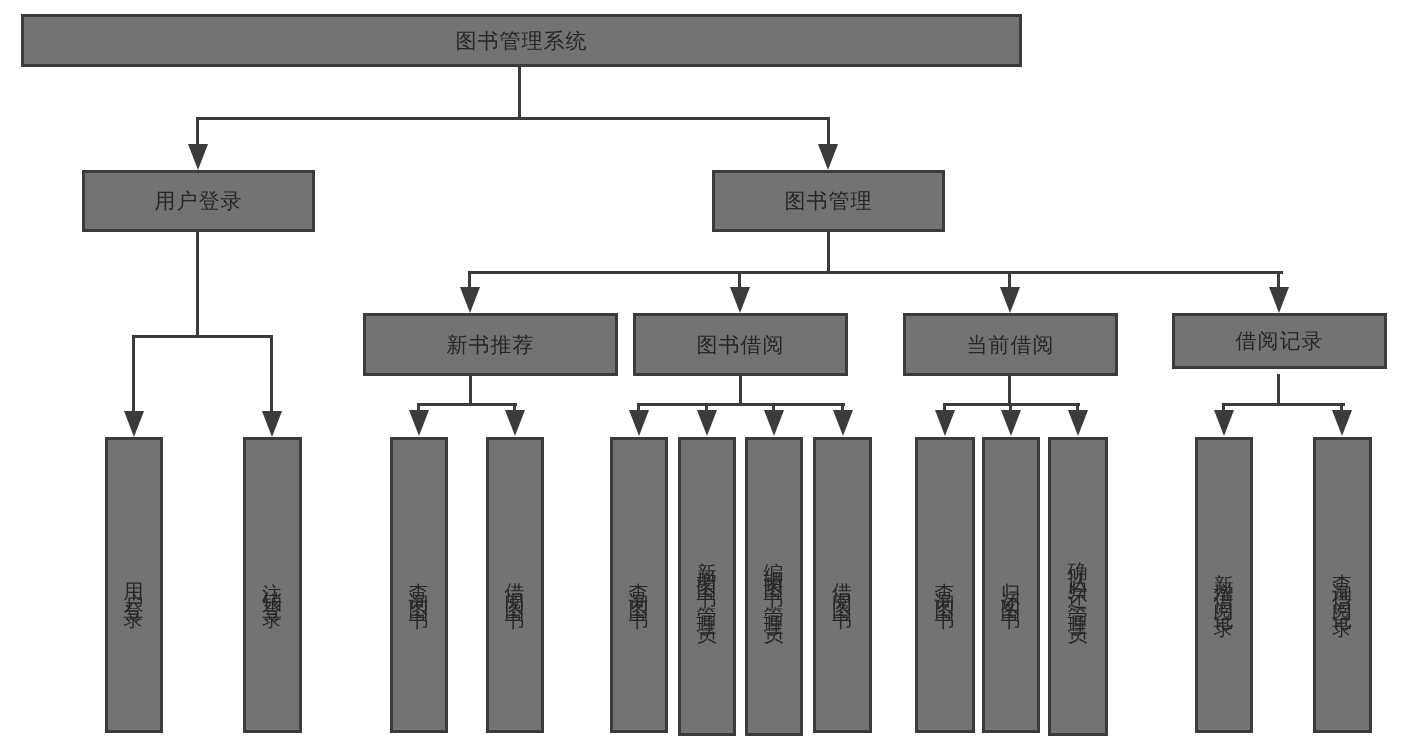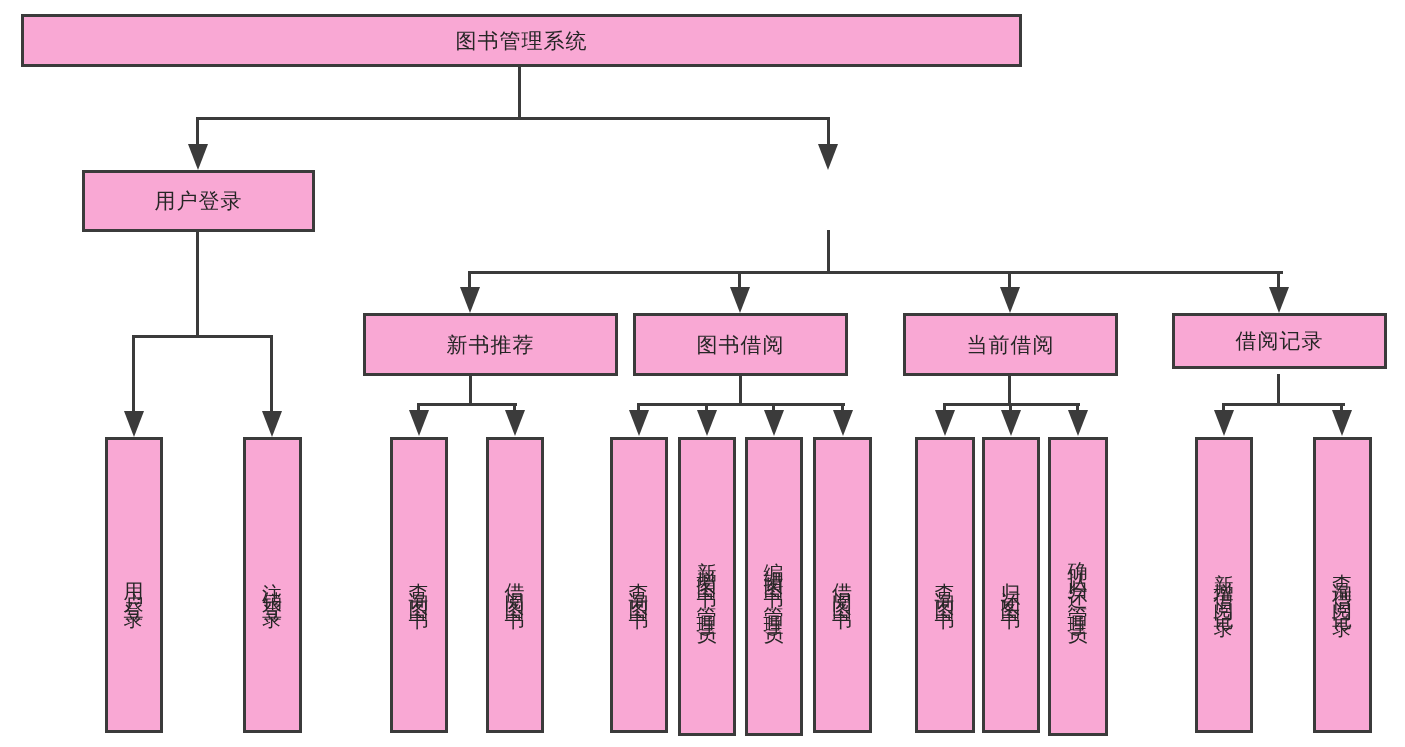--- a/index.html
+++ b/index.html
@@ -8,21 +8,21 @@
     width: 1405px;
     height: 747px;
     background: #ffffff;
     font-family: "Liberation Sans", sans-serif;
     overflow: hidden;
   }
   .box {
     position: absolute;
     box-sizing: border-box;
     border: 3px solid #3b3b3b;
-    background: #f9a8d4;
+    background: #737373;
     display: flex;
     align-items: center;
     justify-content: center;
     color: #262626;
   }
   .hbox { font-size: 21px; letter-spacing: 1px; }
   .vbox {
     writing-mode: vertical-rl;
     text-orientation: mixed;
     font-size: 20px;
@@ -55,20 +55,21 @@
   <div class="box hbox" style="left:21px; top:14px; width:1001px; height:53px;">图书管理系统</div>
 
   <div class="line" style="left:518px; top:66px; width:3px; height:54px;"></div>
   <div class="line" style="left:196px; top:117px; width:634px; height:3px;"></div>
   <div class="line" style="left:196px; top:117px; width:3px; height:31px;"></div>
   <div class="arrow" style="left:188px; top:144px;"></div>
   <div class="line" style="left:827px; top:117px; width:3px; height:31px;"></div>
   <div class="arrow" style="left:818px; top:144px;"></div>
 
   <div class="box hbox" style="left:82px; top:170px; width:233px; height:62px;">用户登录</div>
+  <div class="box hbox" style="left:712px; top:170px; width:233px; height:62px;">图书管理</div>
 
   <div class="line" style="left:196px; top:230px; width:3px; height:107px;"></div>
   <div class="line" style="left:132px; top:335px; width:141px; height:3px;"></div>
   <div class="line" style="left:132px; top:335px; width:3px; height:80px;"></div>
   <div class="arrow" style="left:124px; top:411px;"></div>
   <div class="line" style="left:270px; top:335px; width:3px; height:80px;"></div>
   <div class="arrow" style="left:262px; top:411px;"></div>
 
   <div class="line" style="left:827px; top:230px; width:3px; height:44px;"></div>
   <div class="line" style="left:468px; top:271px; width:815px; height:3px;"></div>

